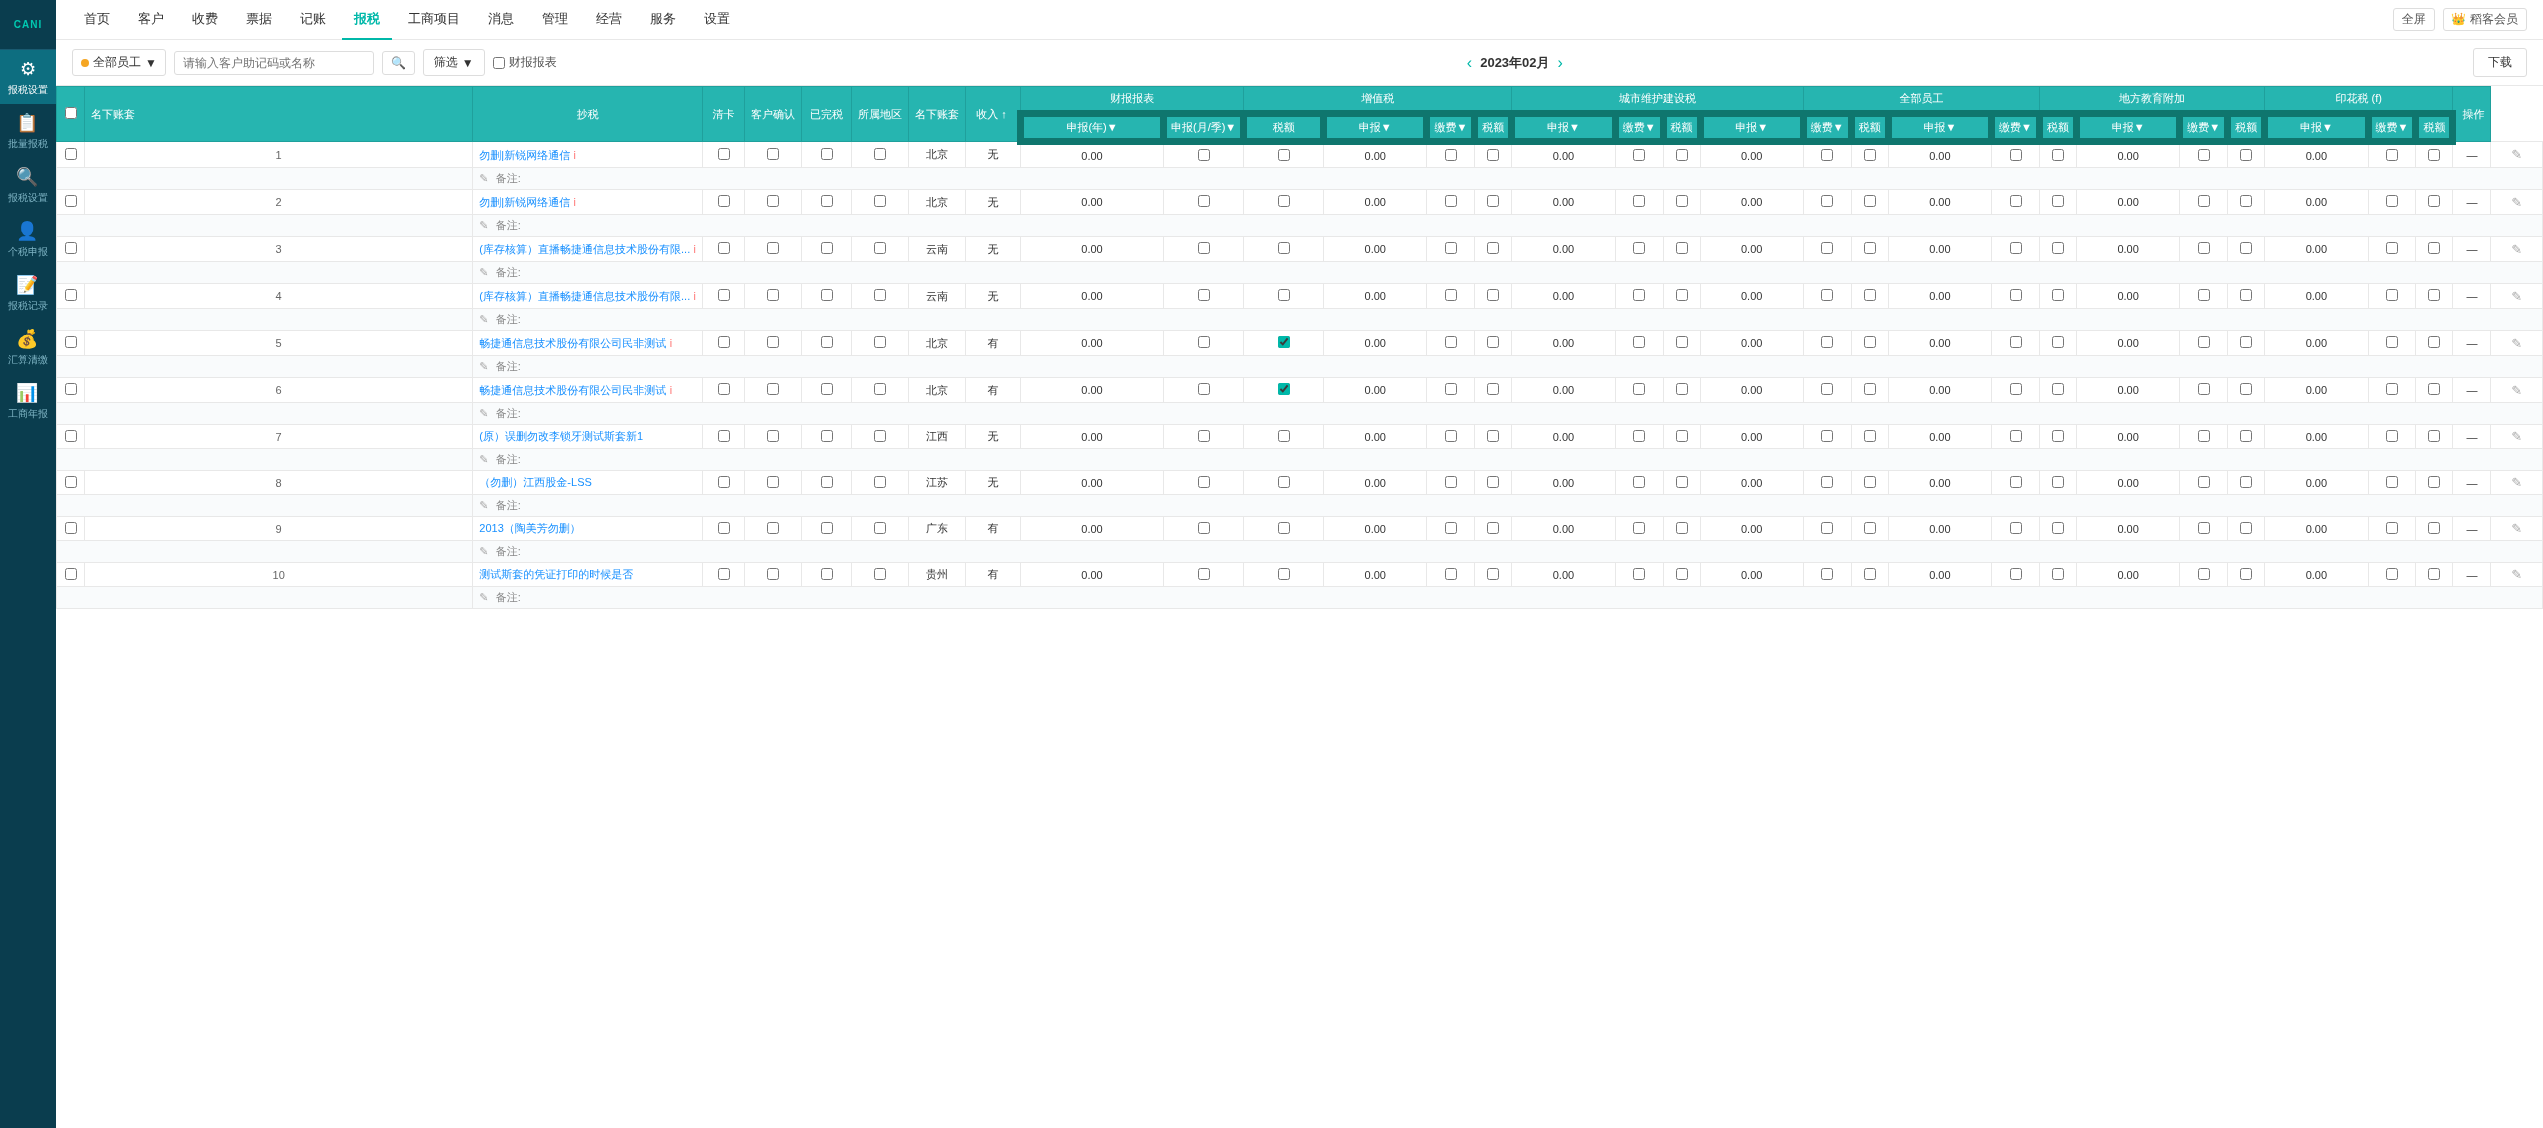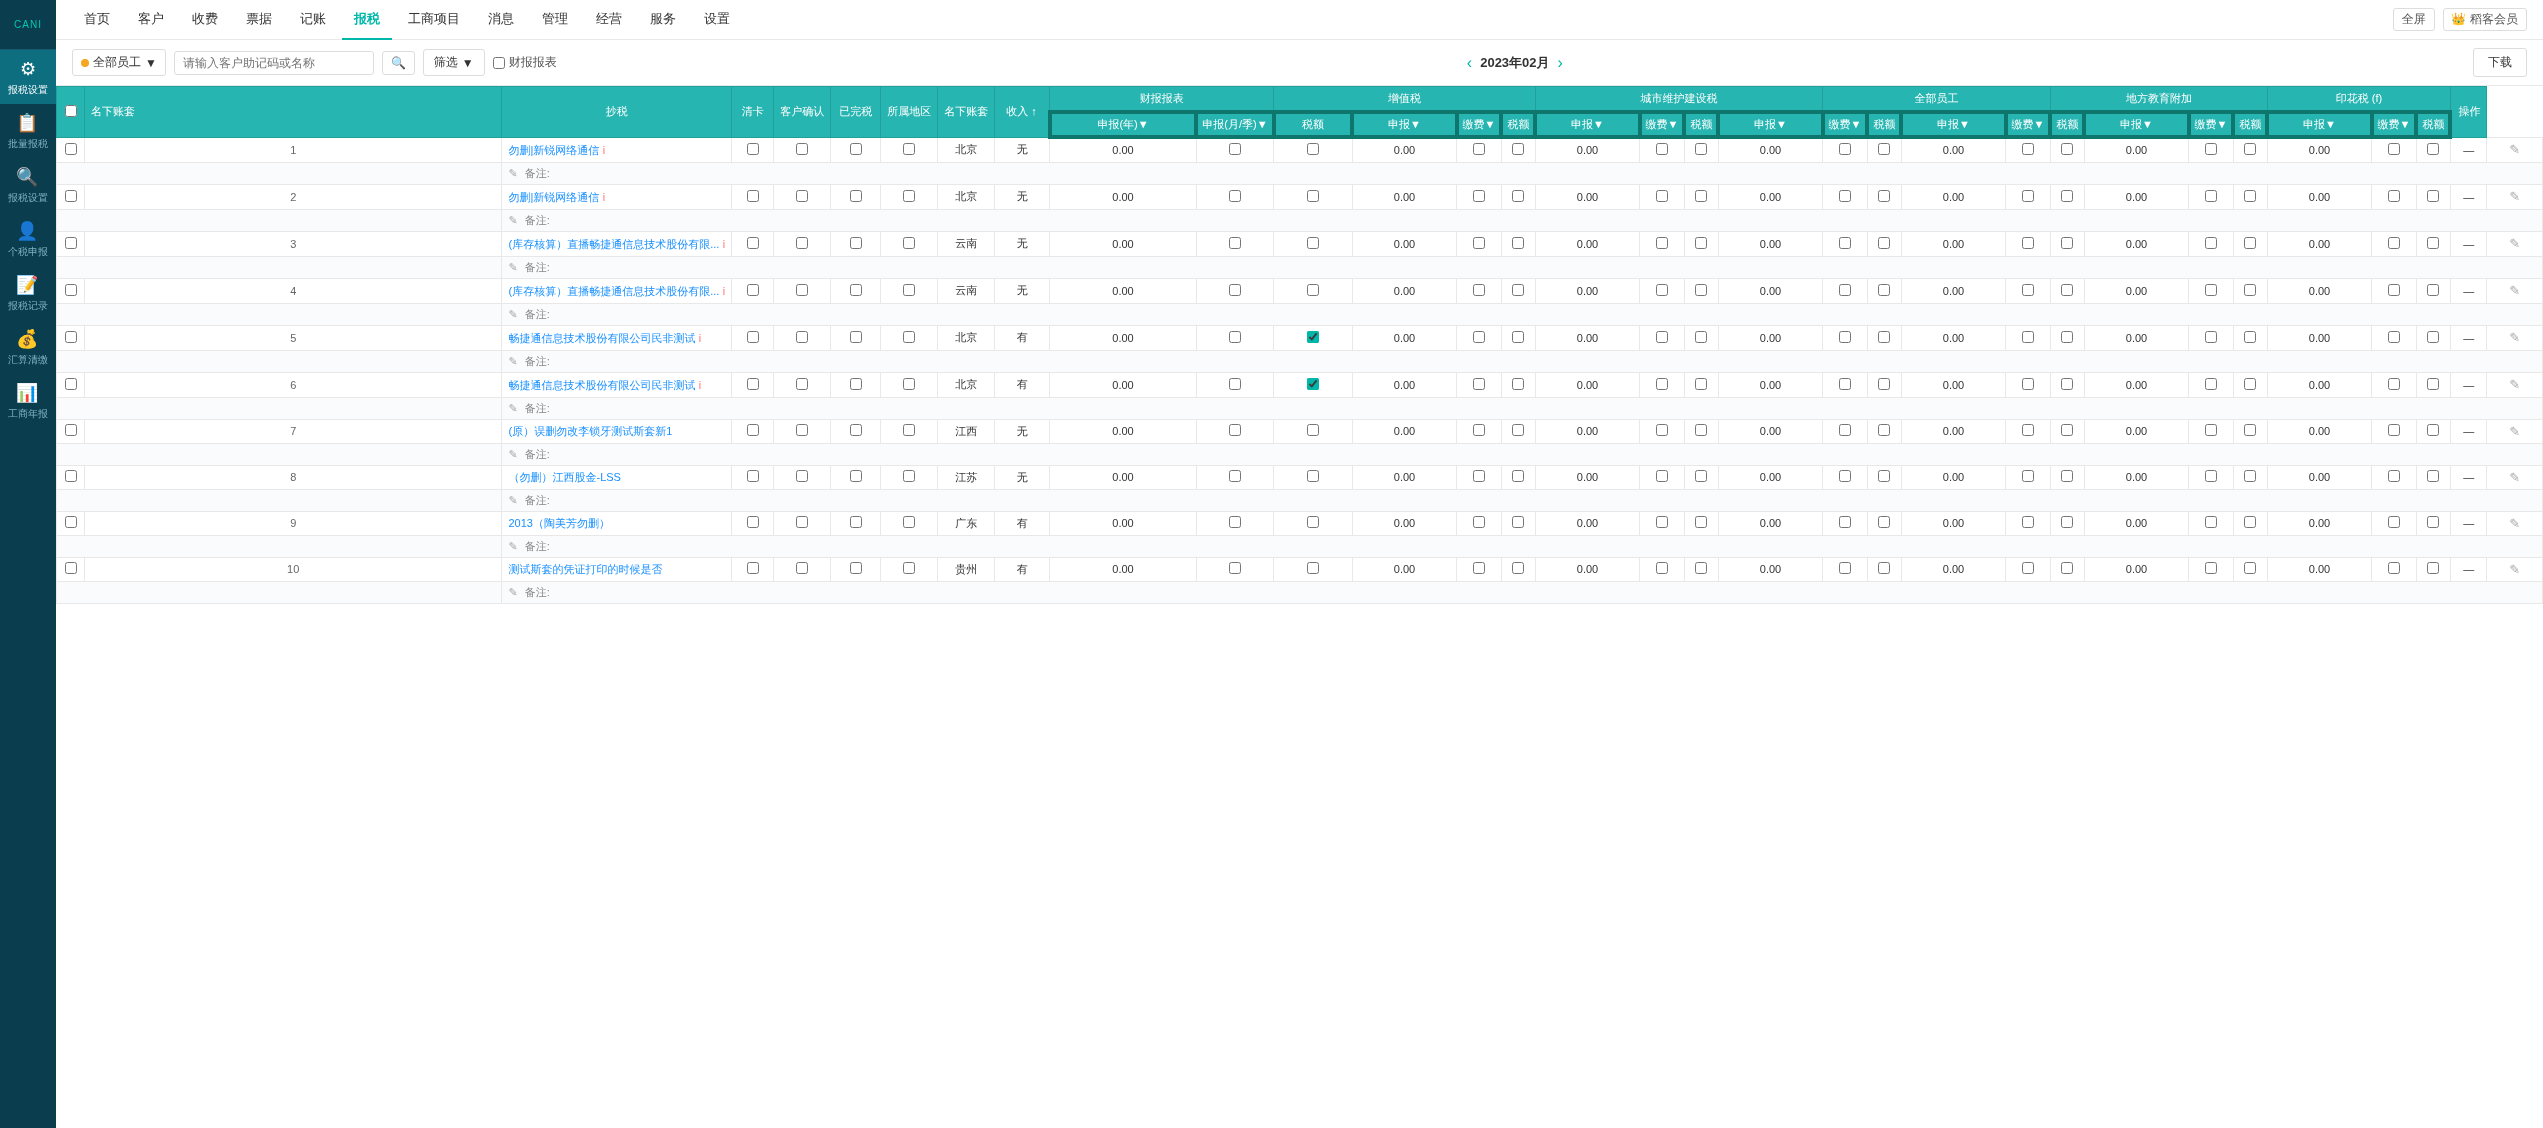--- a/index.html
+++ b/index.html
@@ -20,21 +20,21 @@
       height: 50px;
       display: flex;
       align-items: center;
       justify-content: center;
       background: #0a3d4e;
       border-bottom: 1px solid #1a5a70;
     }
     .sidebar-logo-text {
       color: #00c9b1;
       font-size: 10px;
-      font-weight: normal;
+      font-weight: bold;
       letter-spacing: 1px;
       text-align: right;
       line-height: 1.2;
     }
     .sidebar-item {
       width: 56px;
       padding: 8px 4px;
       display: flex;
       flex-direction: column;
       align-items: center;
@@ -216,21 +216,21 @@
       border: 1px solid #1fa09c;
       white-space: nowrap;
     }
     .thead-sub th {
       background: #26b5b0;
       color: #fff;
       font-size: 11px;
       font-weight: normal;
       text-align: center;
       padding: 3px 4px;
-      border: 4px solid #0f766e;
+      border: 7px solid #0f766e;
       white-space: nowrap;
     }
 
     
     tbody tr.data-row td {
       background: #fff;
       border: 1px solid #e8e8e8;
       padding: 4px 6px;
       font-size: 11px;
       text-align: center;

